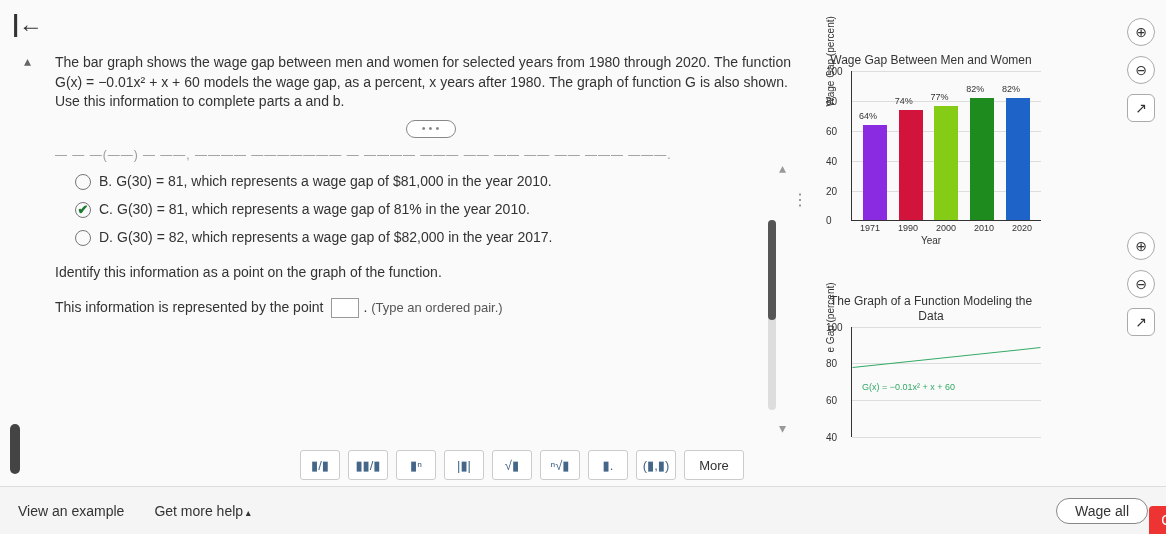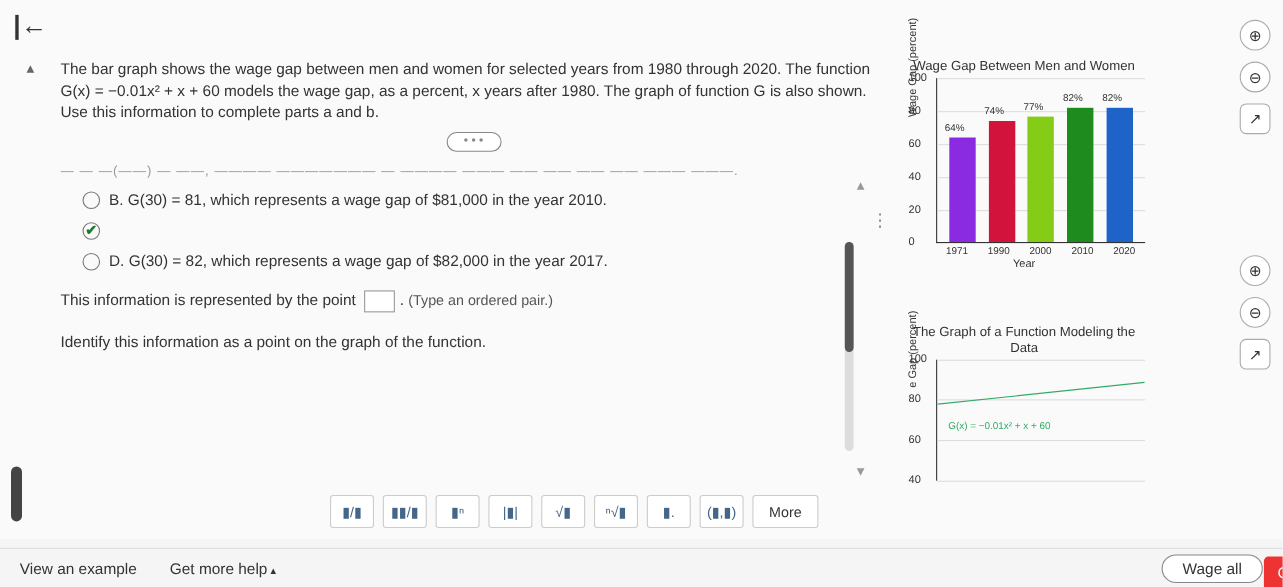--- a/index.html
+++ b/index.html
@@ -169,21 +169,21 @@
       border:1px solid #ccc;
       background:#fff;
       display:flex; align-items:center; justify-content:center;
       font-size:13px; color:#468;
       cursor:pointer;
       border-radius:3px;
     }
     .tool-btn.wide { width:60px; color:#333;}
     .footer {
       position:absolute; bottom:0; left:0; right:0;
-      height:36px;
+      height:48px;
       display:flex; align-items:center; justify-content:space-between;
       padding:0 18px;
       background:#f5f5f5;
       border-top:1px solid #ddd;
     }
     .footer-left { display:flex; gap:30px;}
     .footer-link { color:#333; cursor:pointer;}
     .footer-link.dd::after { content:" ▴"; font-size:10px;}
     .clear-btn {
       border:1px solid #888; border-radius:16px;
@@ -212,32 +212,33 @@
     <div class="question-text">The bar graph shows the wage gap between men and women for selected years from 1980 through 2020. The function G(x) = −0.01x² + x + 60 models the wage gap, as a percent, x years after 1980. The graph of function G is also shown. Use this information to complete parts a and b.</div>
     <div class="ellipsis-btn">• • •</div>
     <div class="partial-line">— — —(——) — ——, ———— ——————— — ———— ——— —— —— —— —— ——— ———.</div>
 
     <div class="option">
       <div class="radio"></div>
       <div class="opt-text"><span class="opt-letter">B.</span><span>G(30) = 81, which represents a wage gap of $81,000 in the year 2010.</span></div>
     </div>
     <div class="option">
       <div class="radio selected"></div>
+      <div class="opt-text"><span class="opt-letter">C.</span><span>G(30) = 81, which represents a wage gap of 81% in the year 2010.</span></div>
     </div>
     <div class="option">
       <div class="radio"></div>
       <div class="opt-text"><span class="opt-letter">D.</span><span>G(30) = 82, which represents a wage gap of $82,000 in the year 2017.</span></div>
     </div>
 
+    <div class="prompt-line">Identify this information as a point on the graph of the function.</div>
     <div class="prompt-line">
       <span>This information is represented by the point</span>
       <span class="answer-box"></span>.
       <span class="hint">(Type an ordered pair.)</span>
     </div>
-    <div class="prompt-line">Identify this information as a point on the graph of the function.</div>
 
     <div class="nav-arrows">▴</div>
     <div class="v-dots">⋮</div>
     <div class="scroll-rail">
         <div class="scroll-thumb"></div>
       </div>
     <div class="nav-arrows down">▾</div>
   </div>
 
   <div class="graphs-col">

